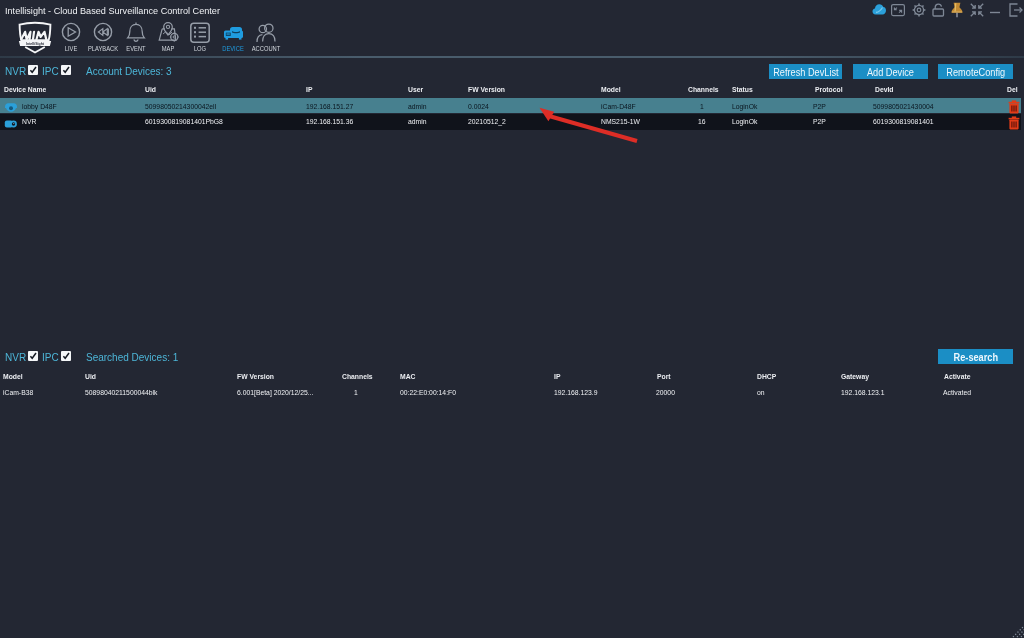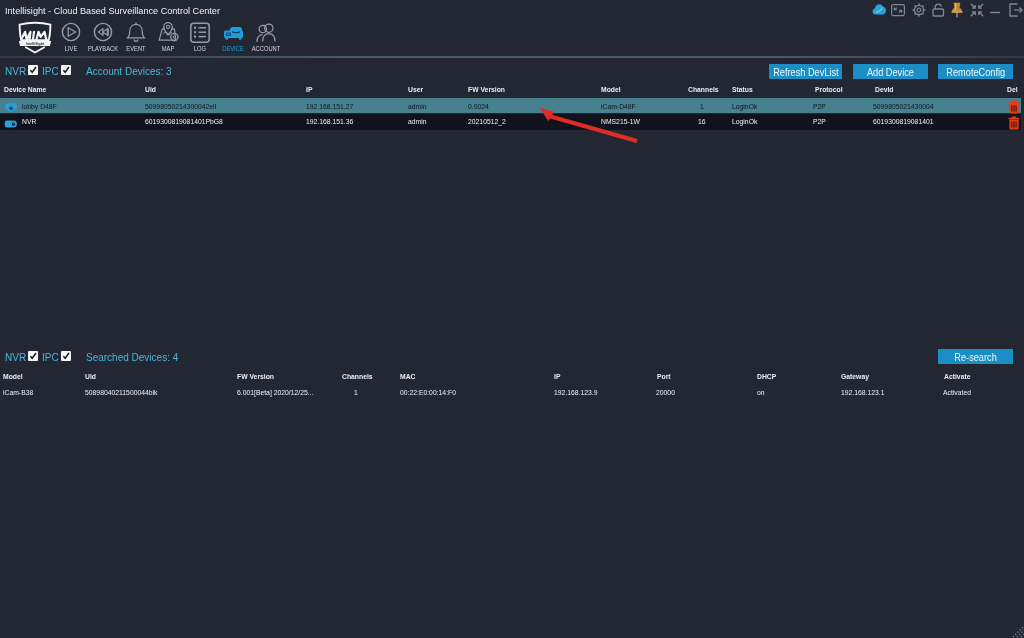--- a/index.html
+++ b/index.html
@@ -275,22 +275,22 @@
       <svg width="10" height="10">
         <path d="M2.4 5.2 L4.2 7.2 L8 2 L8 2" stroke="#141922" stroke-width="1.5" fill="none"></path>
       </svg>
     </div>
 <div class="abs cyan" style="left:42px;top:352px;">IPC</div>
 <div class="cb" style="left:61px;top:351px;">
       <svg width="10" height="10">
         <path d="M2.4 5.2 L4.2 7.2 L8 2 L8 2" stroke="#141922" stroke-width="1.5" fill="none"></path>
       </svg>
     </div>
-<div class="abs cyan" style="left:86px;top:352px;">Searched Devices: 4</div>
-<div class="btn" style="left:938px;top:349px;width:75px;">
+<div class="abs cyan" style="left:86px;top:352px;">Searched Devices: 1</div>
+<div class="btn" style="left:938px;top:349px;width:75px;font-weight:bold;">
       <span>Re-search</span>
     </div>
 
 <div class="abs hdr" style="left:3px;top:372px;">Model</div>
 <div class="abs hdr" style="left:85px;top:372px;">Uid</div>
 <div class="abs hdr" style="left:237px;top:372px;">FW Version</div>
 <div class="abs hdr" style="left:342px;top:372px;">Channels</div>
 <div class="abs hdr" style="left:400px;top:372px;">MAC</div>
 <div class="abs hdr" style="left:554px;top:372px;">IP</div>
 <div class="abs hdr" style="left:657px;top:372px;">Port</div>

